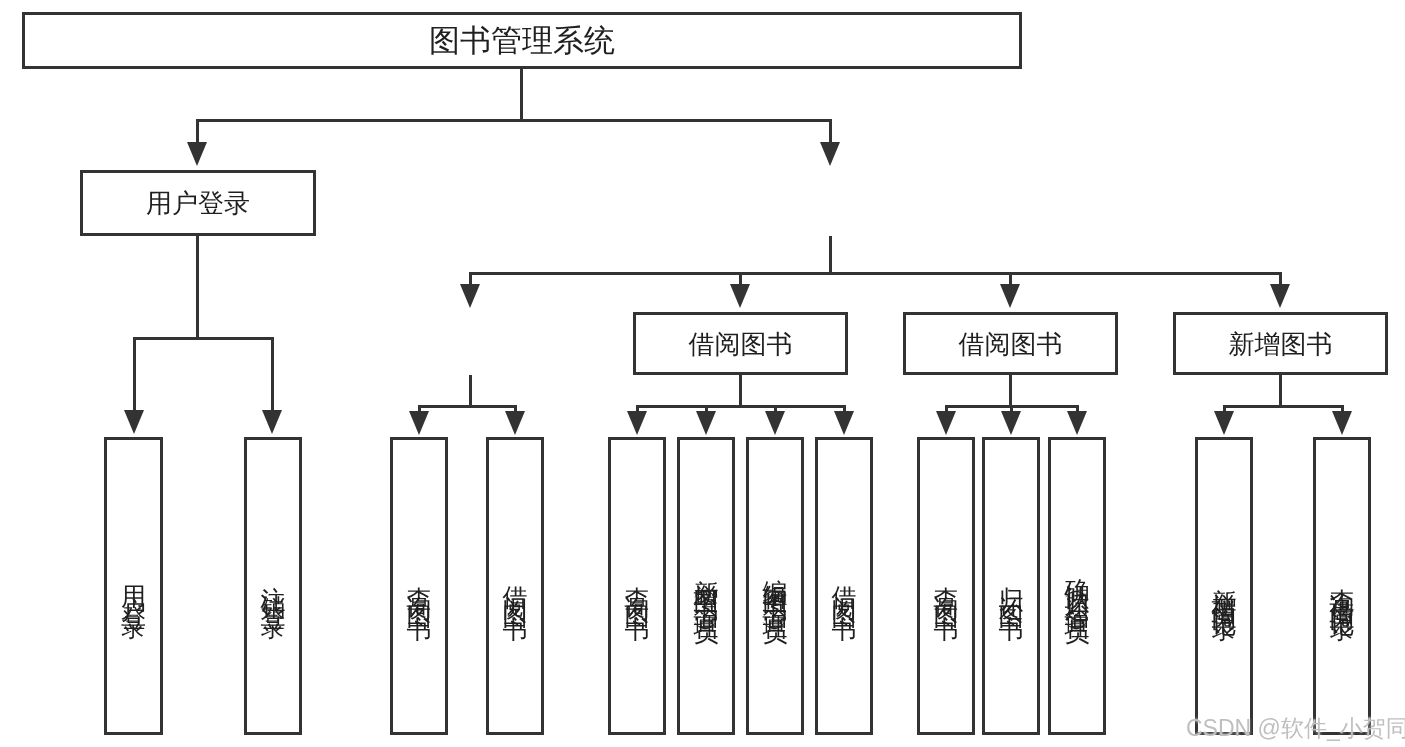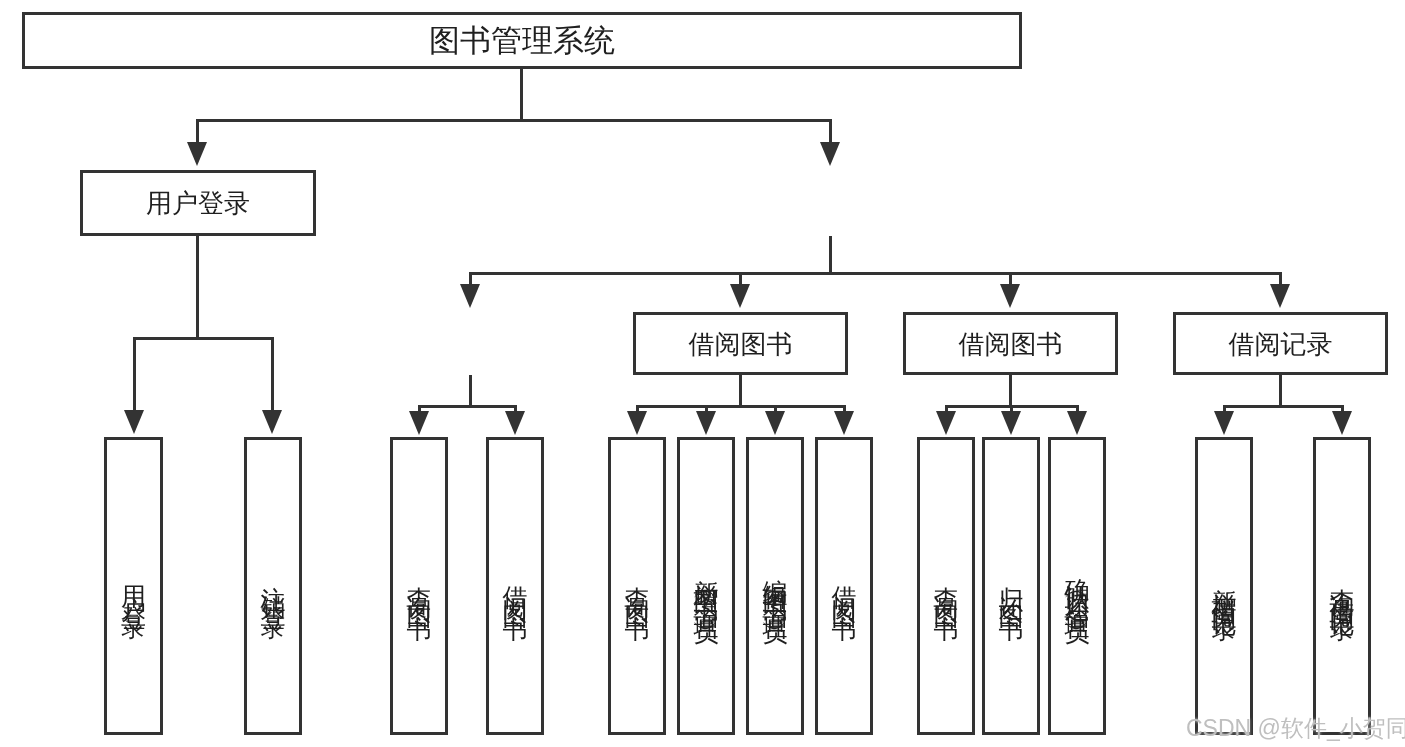--- a/index.html
+++ b/index.html
@@ -111,21 +111,21 @@
   <div class="vline" style="left:1279px; top:272px; height:14px;"></div>
   <div class="arrowhead" style="left:1270px; top:284px;"></div>
 
   <div class="node" style="left:633px; top:312px; width:215px; height:63px;">
     <span class="h-label">借阅图书</span>
   </div>
   <div class="node" style="left:903px; top:312px; width:215px; height:63px;">
     <span class="h-label">借阅图书</span>
   </div>
   <div class="node" style="left:1173px; top:312px; width:215px; height:63px;">
-    <span class="h-label">借阅记录</span>
+    <span class="h-label">新增图书</span>
   </div>
 
   <div class="vline" style="left:469px; top:375px; height:30px;"></div>
   <div class="hline" style="left:418px; top:405px; width:99px;"></div>
   <div class="vline" style="left:418px; top:405px; height:9px;"></div>
   <div class="arrowhead" style="left:409px; top:411px;"></div>
   <div class="vline" style="left:514px; top:405px; height:9px;"></div>
   <div class="arrowhead" style="left:505px; top:411px;"></div>
 
   <div class="vline" style="left:739px; top:375px; height:30px;"></div>

